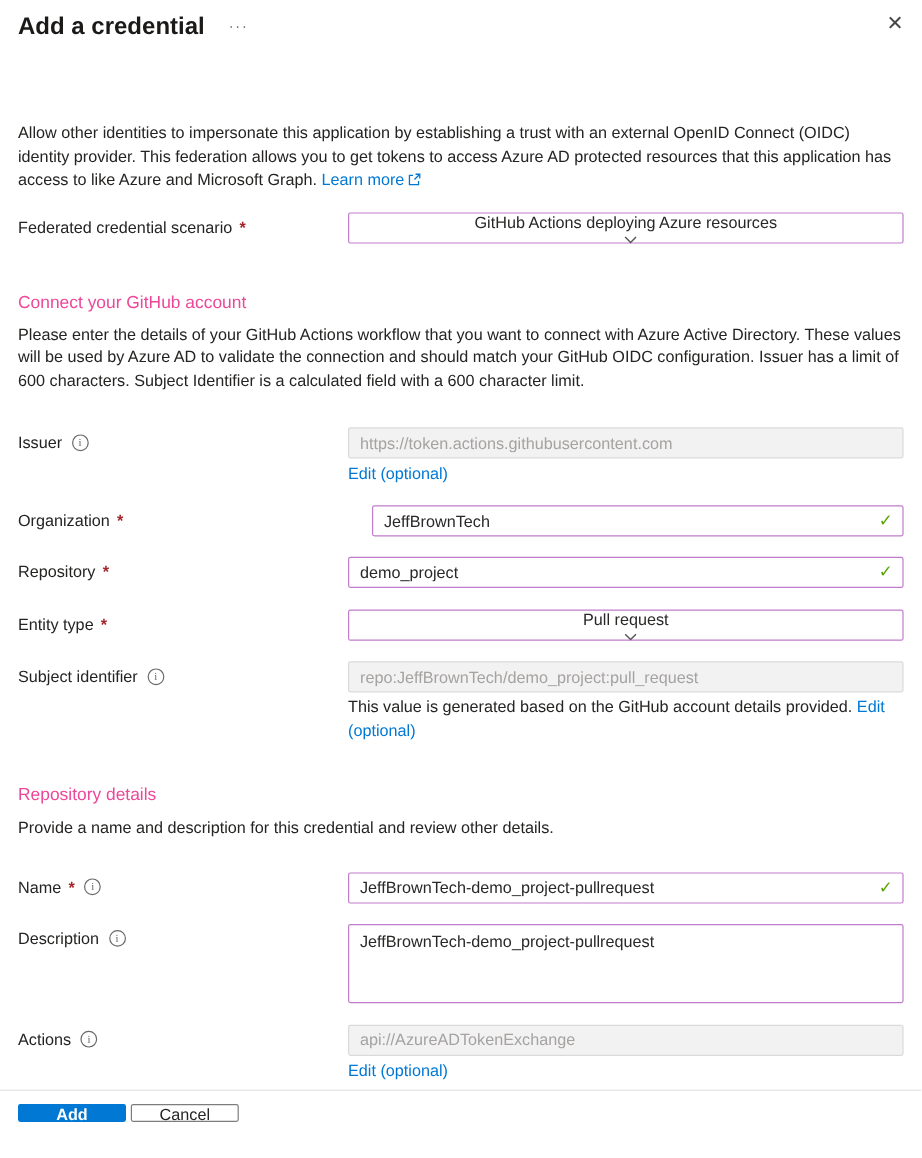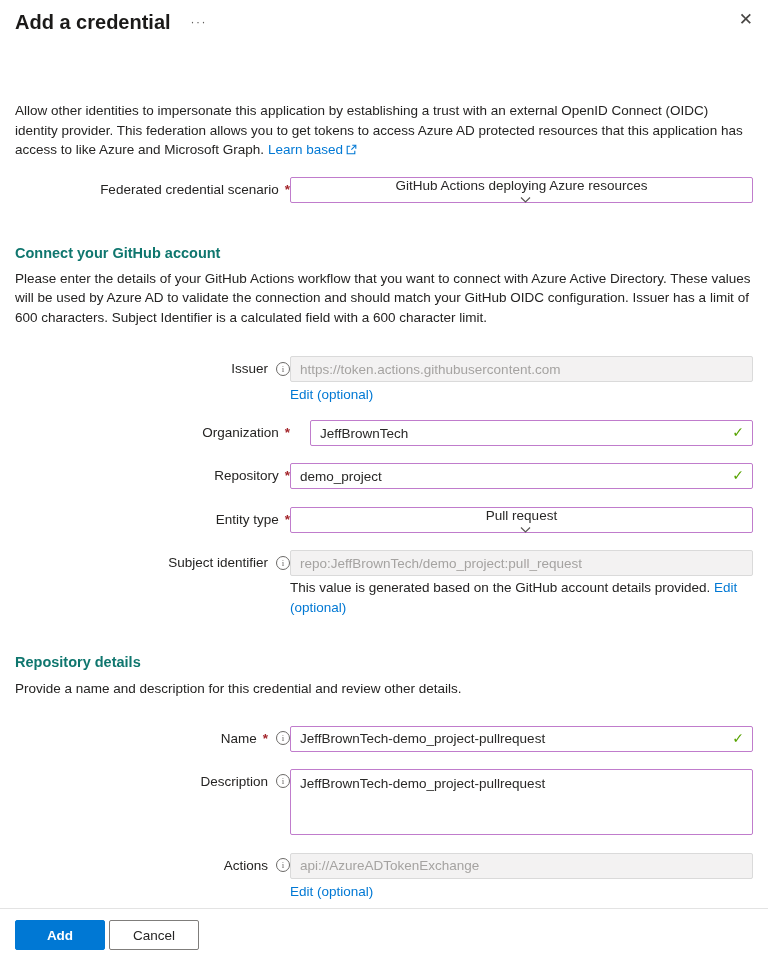--- a/index.html
+++ b/index.html
@@ -14,25 +14,25 @@
   .ellipsis { margin-left:20px; margin-top:10px; color:#605e5c; font-size:12px; letter-spacing:1.5px; cursor:pointer; line-height:1; }
   .close { margin-left:auto; margin-top:5px; color:#484644; font-size:17px; line-height:1; cursor:pointer; }
 
   .content { padding:0 15px; }
 
   p.desc { font-size:13.5px; line-height:19.5px; color:#252423; }
   .intro { margin-top:63px; }
   a.link { color:#0078d4; text-decoration:none; cursor:pointer; }
   .ext-icon { display:inline-block; vertical-align:-1px; margin-left:3px; }
 
-  .section-h { font-size:14.5px; font-weight:700; color:#0f766e; }
+  .section-h { font-size:14.5px; font-weight:400; color:#ec4899; }
 
   
   .row { display:flex; align-items:flex-start; }
-  .label { flex:0 0 275px; padding-top:5px; font-size:13.5px; color:#252423; display:flex; align-items:center; gap:5px;justify-content:flex-end; }
+  .label { flex:0 0 275px; padding-top:5px; font-size:13.5px; color:#252423; display:flex; align-items:center; gap:5px; }
   .req { color:#a4262c; font-weight:700; padding-left:1px; }
   .info { display:inline-flex; align-items:center; justify-content:center; width:14px; height:14px;
           border:1px solid #6b6967; border-radius:50%; font-size:9px; font-style:normal;
           color:#6b6967; margin-left:3px; cursor:default; font-family:"Liberation Serif",serif; }
   .control { flex:1 1 auto; position:relative; min-width:0; }
 
   .txt { width:100%; height:26px; border:1px solid #c07ccc; border-radius:2px; background:#fff;
          padding:0 28px 0 9px; font:13.5px "Liberation Sans","DejaVu Sans",sans-serif; color:#292827; outline:none; }
   .txt.disabled { background:#f3f2f2; border-color:#dadada; padding-right:9px; }
   .txt.disabled::placeholder { color:#a5a3a1; opacity:1; }
@@ -61,40 +61,40 @@
   .m-subject  { margin-top:17px; }
   .m-cred-head{ margin-top:37px; }
   .m-cred-desc{ margin-top:9px; }
   .m-name     { margin-top:27px; }
   .m-descfld  { margin-top:17px; }
   .m-audience { margin-top:18px; }
 
   
   .footer { position:absolute; left:0; right:0; bottom:0; height:57px; background:#fff;
             border-top:1px solid #e3e3e3; padding:11px 15px 0 15px; display:flex; align-items:flex-start; }
-  .btn { height:30px; min-width:90px; padding:0 14px; border-radius:2px; font-size:13.5px; cursor:pointer;
+  .btn { height:15px; min-width:90px; padding:0 14px; border-radius:2px; font-size:13.5px; cursor:pointer;
          font-family:"Liberation Sans","DejaVu Sans",sans-serif; }
   .btn-primary { background:#0078d4; color:#fff; border:1px solid #0078d4; font-weight:600; }
   .btn-secondary { background:#fff; color:#252423; border:1px solid #7f7d7b; margin-left:4px; }
 </style>
 </head>
 <body>
 
 <div class="panel">
 
   <div class="header">
     <h1 class="title">Add a credential</h1>
     <span class="ellipsis">···</span>
     <span class="close">✕</span>
   </div>
 
   <div class="content">
 
     <p class="desc intro"><span>Allow other identities to impersonate this application by establishing a trust with an external OpenID Connect (OIDC) identity provider. This federation allows you to get tokens to access Azure AD protected resources that this application has access to like Azure and Microsoft Graph.</span>
-      <a class="link"><span>Learn based</span><svg class="ext-icon" width="11" height="11" viewBox="0 0 11 11">
+      <a class="link"><span>Learn more</span><svg class="ext-icon" width="11" height="11" viewBox="0 0 11 11">
             <path d="M4.2 2.2H1.2v7.6h7.6V6.8" fill="none" stroke="#0078d4" stroke-width="1.1"></path>
             <path d="M6.3 1.2h3.5v3.5" fill="none" stroke="#0078d4" stroke-width="1.1"></path>
             <path d="M9.6 1.4L5.4 5.6" fill="none" stroke="#0078d4" stroke-width="1.1"></path>
           </svg></a>
     </p>
 
     <div class="row m-scenario">
       <div class="label">
         <span>Federated credential scenario</span>
         <span class="req">*</span>

